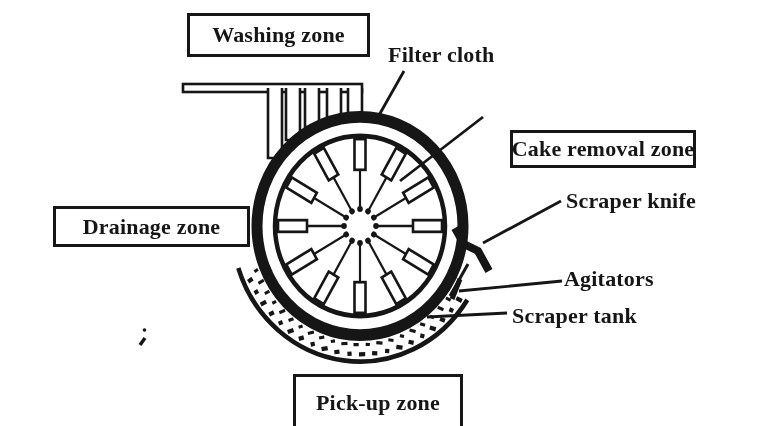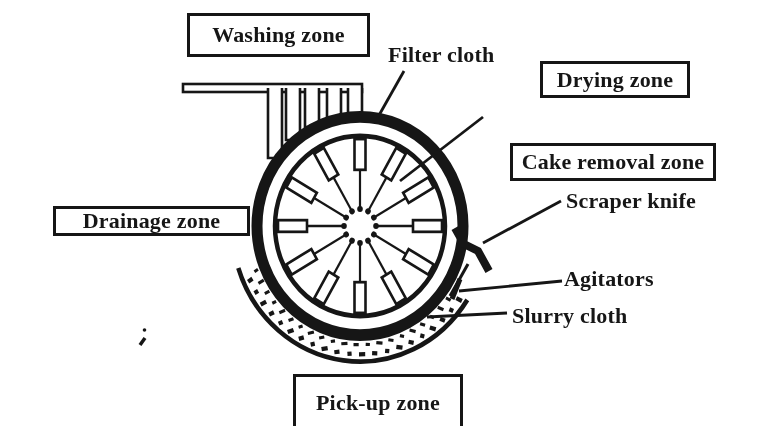--- a/index.html
+++ b/index.html
@@ -176,22 +176,21 @@
       <line class="leader" x1="507" y1="313" x2="427" y2="317"></line>
     </g>
 
     <g style="stroke:var(--ink)">
       <circle cx="144.5" cy="330" r="1.8" style="fill:var(--ink);stroke:none"></circle>
       <path d="M145,338 L140,345" stroke-width="3.5" fill="none"></path>
     </g>
   </svg>
 
   <div class="boxlbl" style="left:187px;top:13px;width:183px;height:44px">Washing zone</div>
-  <div class="boxlbl" style="left:540px;top:61px;width:150px;height:37px">Drying zone</div>
-  <div class="boxlbl" style="left:510px;top:143px;width:206px;height:38px">Cake removal zone</div>
-  <div class="boxlbl" style="left:53px;top:206px;width:197px;height:30px">Drainage zone</div>
+  <div class="boxlbl" style="left:510px;top:130px;width:186px;height:38px">Cake removal zone</div>
+  <div class="boxlbl" style="left:53px;top:206px;width:197px;height:41px">Drainage zone</div>
   <div class="boxlbl" style="left:293px;top:374px;width:170px;height:57px">Pick-up zone</div>
 
   <div class="lbl" style="left:388px;top:42px">Filter cloth</div>
   <div class="lbl" style="left:566px;top:188px">Scraper knife</div>
   <div class="lbl" style="left:564px;top:266px">Agitators</div>
-  <div class="lbl" style="left:512px;top:303px">Slurry cloth</div>
+  <div class="lbl" style="left:512px;top:303px">Scraper tank</div>
 </div>
 
 </body></html>

